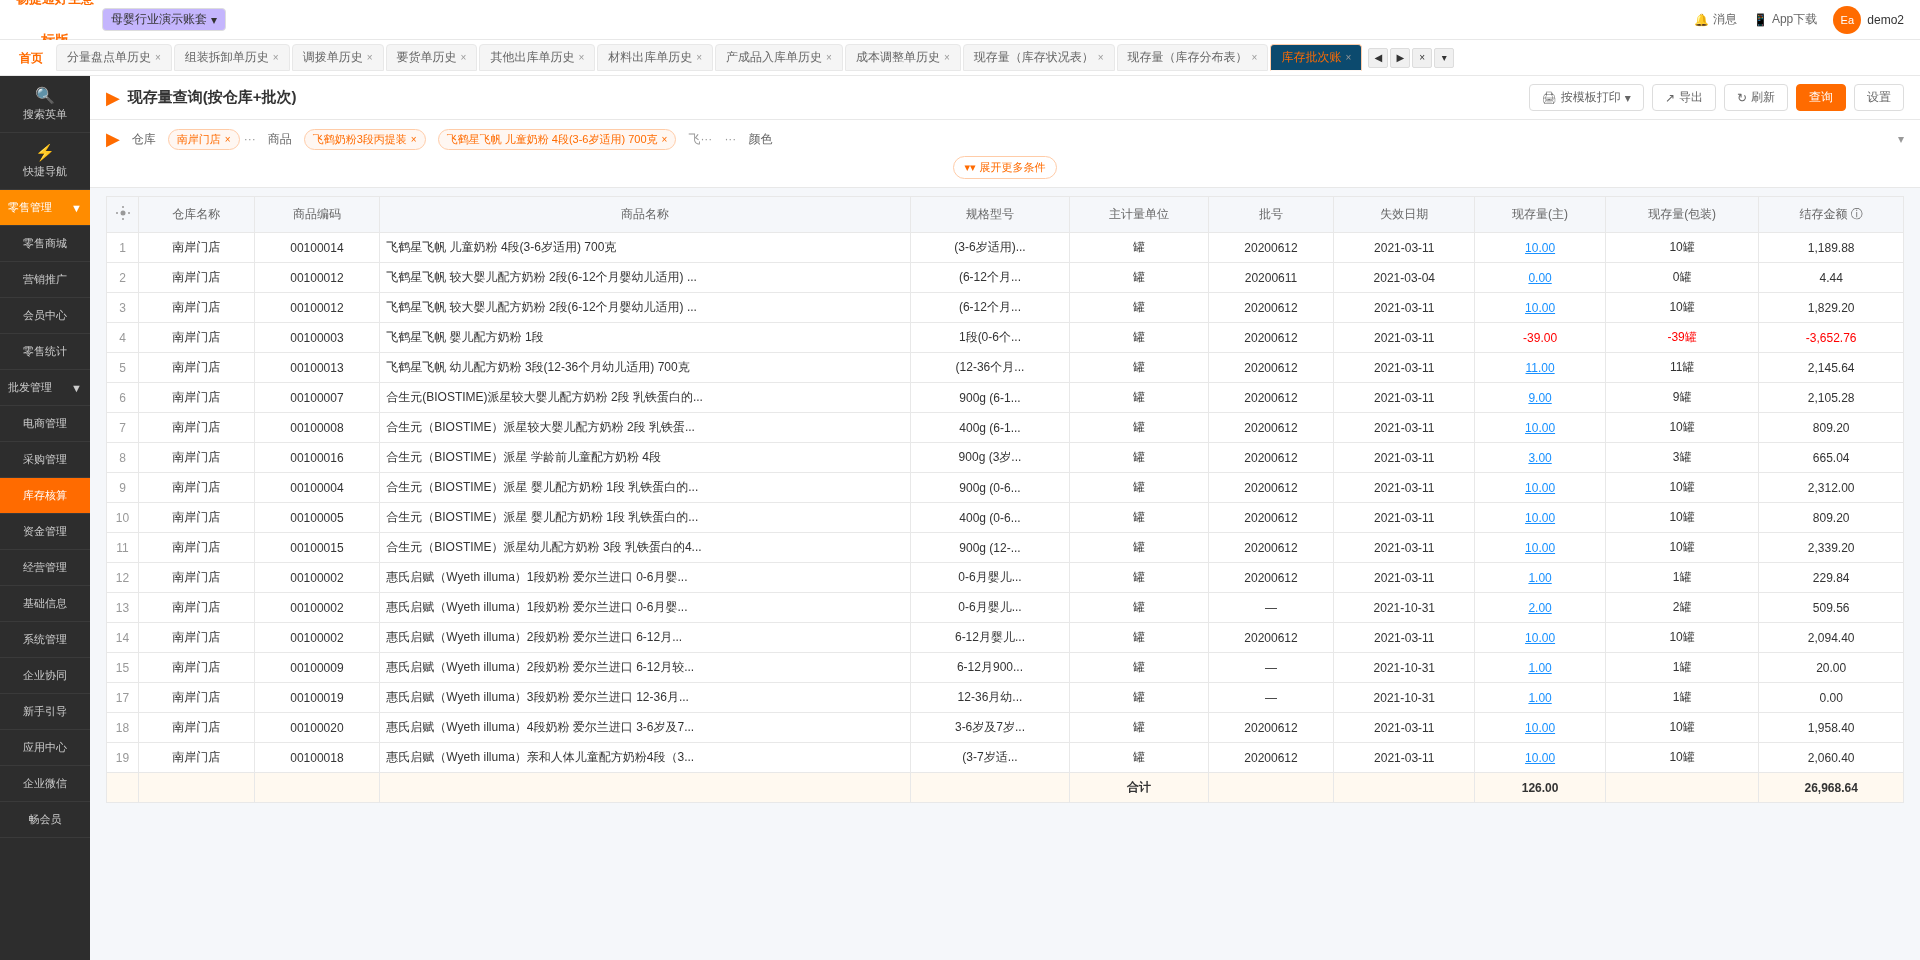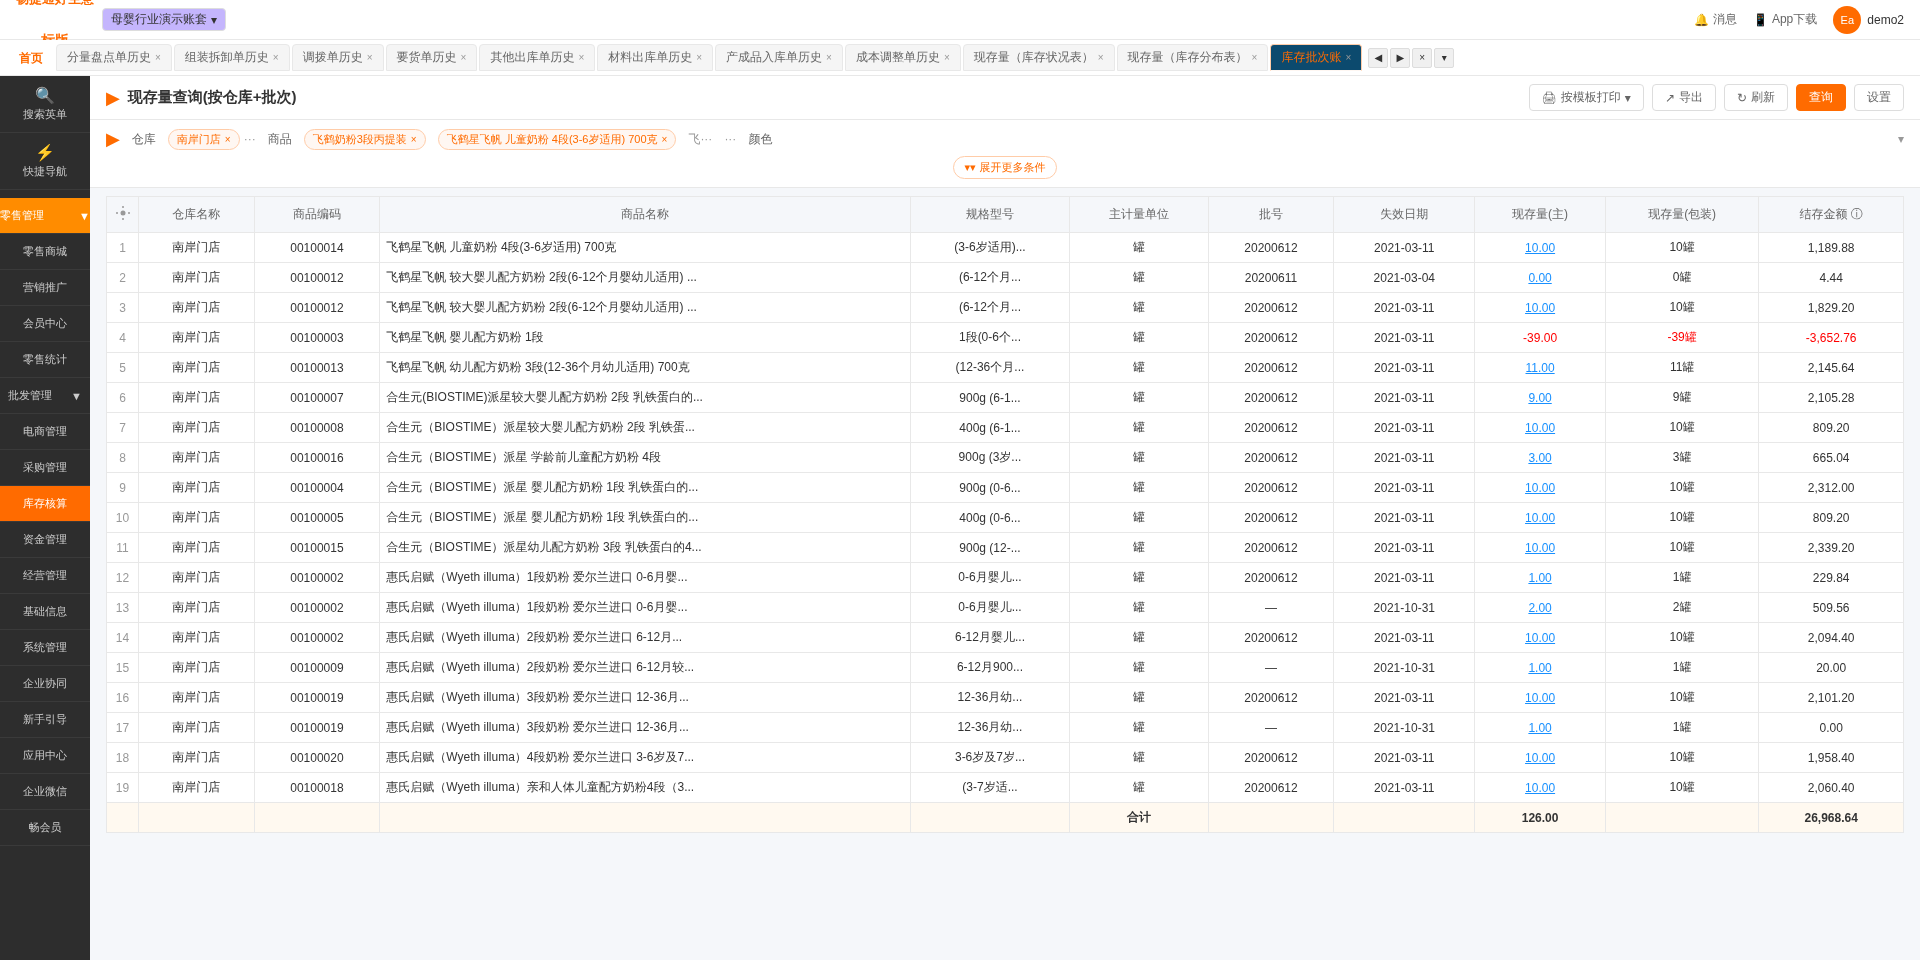--- a/index.html
+++ b/index.html
@@ -154,21 +154,21 @@
 
   <div class="sidebar">
     <div class="sidebar-item">
       <div class="s-icon">🔍</div>
       <div>搜索英单</div>
     </div>
     <div class="sidebar-item">
       <div class="s-icon">⚡</div>
       <div>快捷导航</div>
     </div>
-    <div class="sidebar-item" style="background:#ff8c00;color:#fff;display:flex;align-items:center;justify-content:space-between;padding:10px 0;margin-top:8px;">
+    <div class="sidebar-item" style="background:#ff8c00;color:#fff;display:flex;align-items:center;justify-content:space-between;padding:10px 8px;">
       <span>零售管理</span>
       <span>▼</span>
     </div>
     <div class="sidebar-item">
       <div>零售商城</div>
     </div>
     <div class="sidebar-item">
       <div>营销推广</div>
     </div>
     <div class="sidebar-item">
@@ -497,33 +497,20 @@
     <td class="text-left" style="max-width:280px;overflow:hidden;text-overflow:ellipsis;white-space:nowrap;">惠氏启赋（Wyeth illuma）2段奶粉 爱尔兰进口 6-12月较...</td>
     <td>6-12月900...</td>
     <td>罐</td>
     <td>—</td>
     <td>2021-10-31</td>
     <td class="text-link">1.00</td>
     <td class="">1罐</td>
     <td class="">20.00</td>
   </tr>
             <tr>
-    <td class="row-num">16</td>
-    <td>南岸门店</td>
-    <td>00100019</td>
-    <td class="text-left" style="max-width:280px;overflow:hidden;text-overflow:ellipsis;white-space:nowrap;">惠氏启赋（Wyeth illuma）3段奶粉 爱尔兰进口 12-36月...</td>
-    <td>12-36月幼...</td>
-    <td>罐</td>
-    <td>20200612</td>
-    <td>2021-03-11</td>
-    <td class="text-link">10.00</td>
-    <td class="">10罐</td>
-    <td class="">2,101.20</td>
-  </tr>
-            <tr>
     <td class="row-num">17</td>
     <td>南岸门店</td>
     <td>00100019</td>
     <td class="text-left" style="max-width:280px;overflow:hidden;text-overflow:ellipsis;white-space:nowrap;">惠氏启赋（Wyeth illuma）3段奶粉 爱尔兰进口 12-36月...</td>
     <td>12-36月幼...</td>
     <td>罐</td>
     <td>—</td>
     <td>2021-10-31</td>
     <td class="text-link">1.00</td>
     <td class="">1罐</td>

